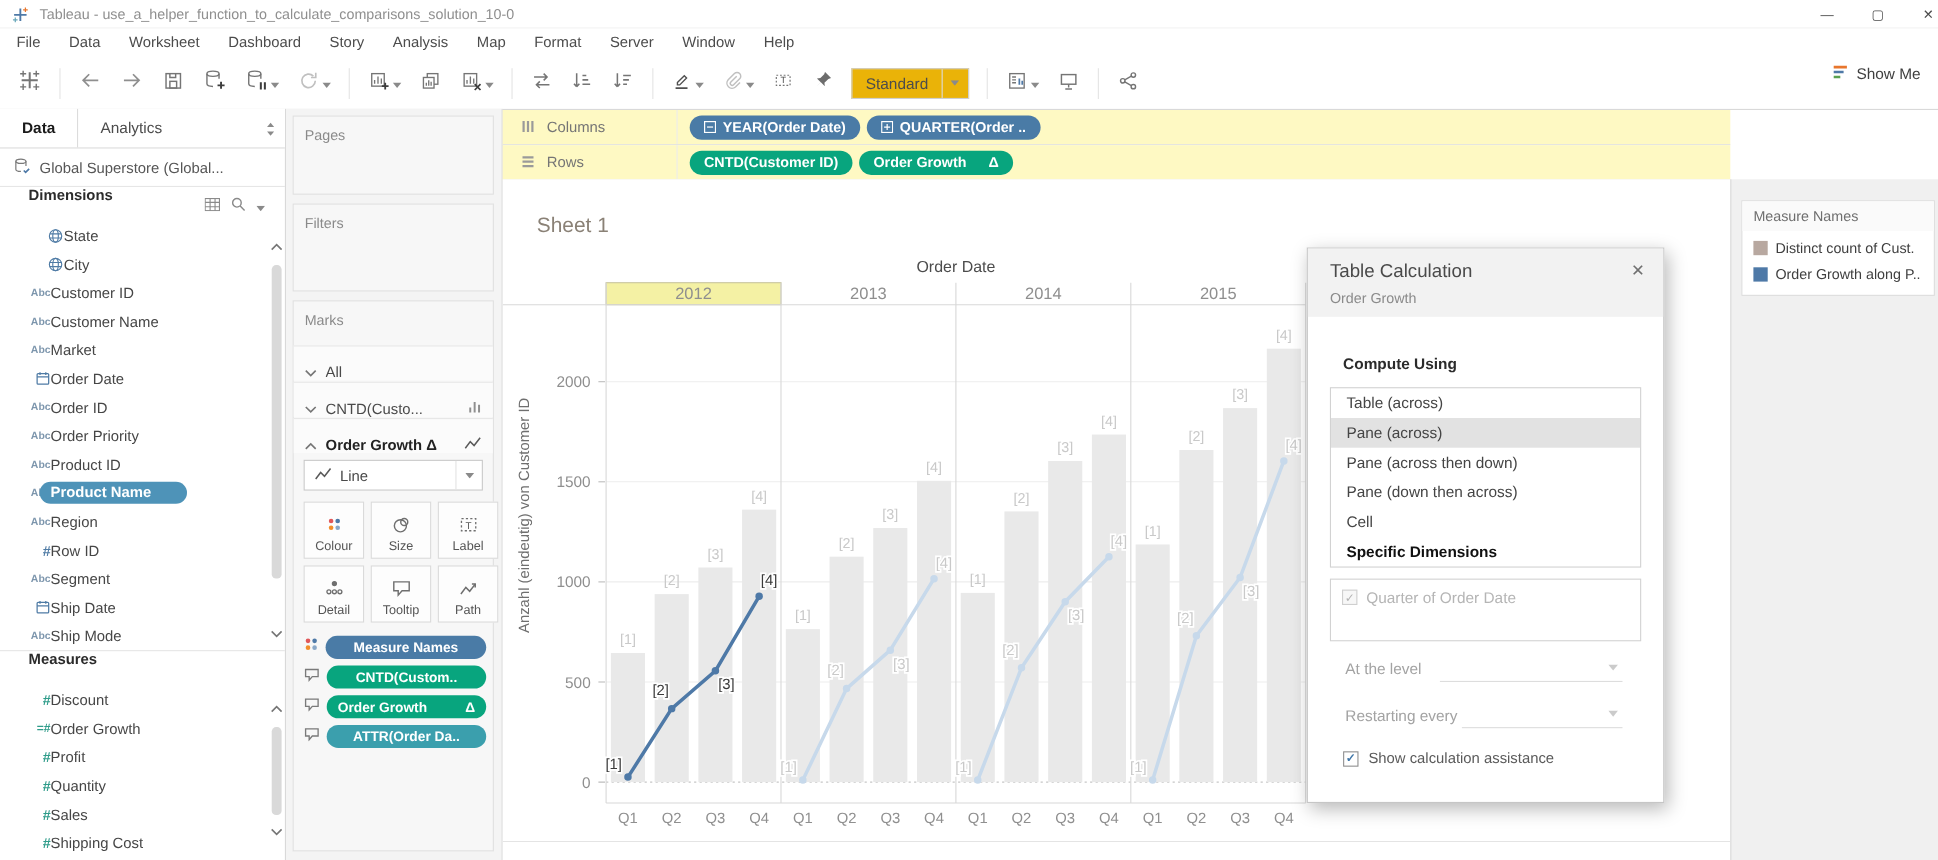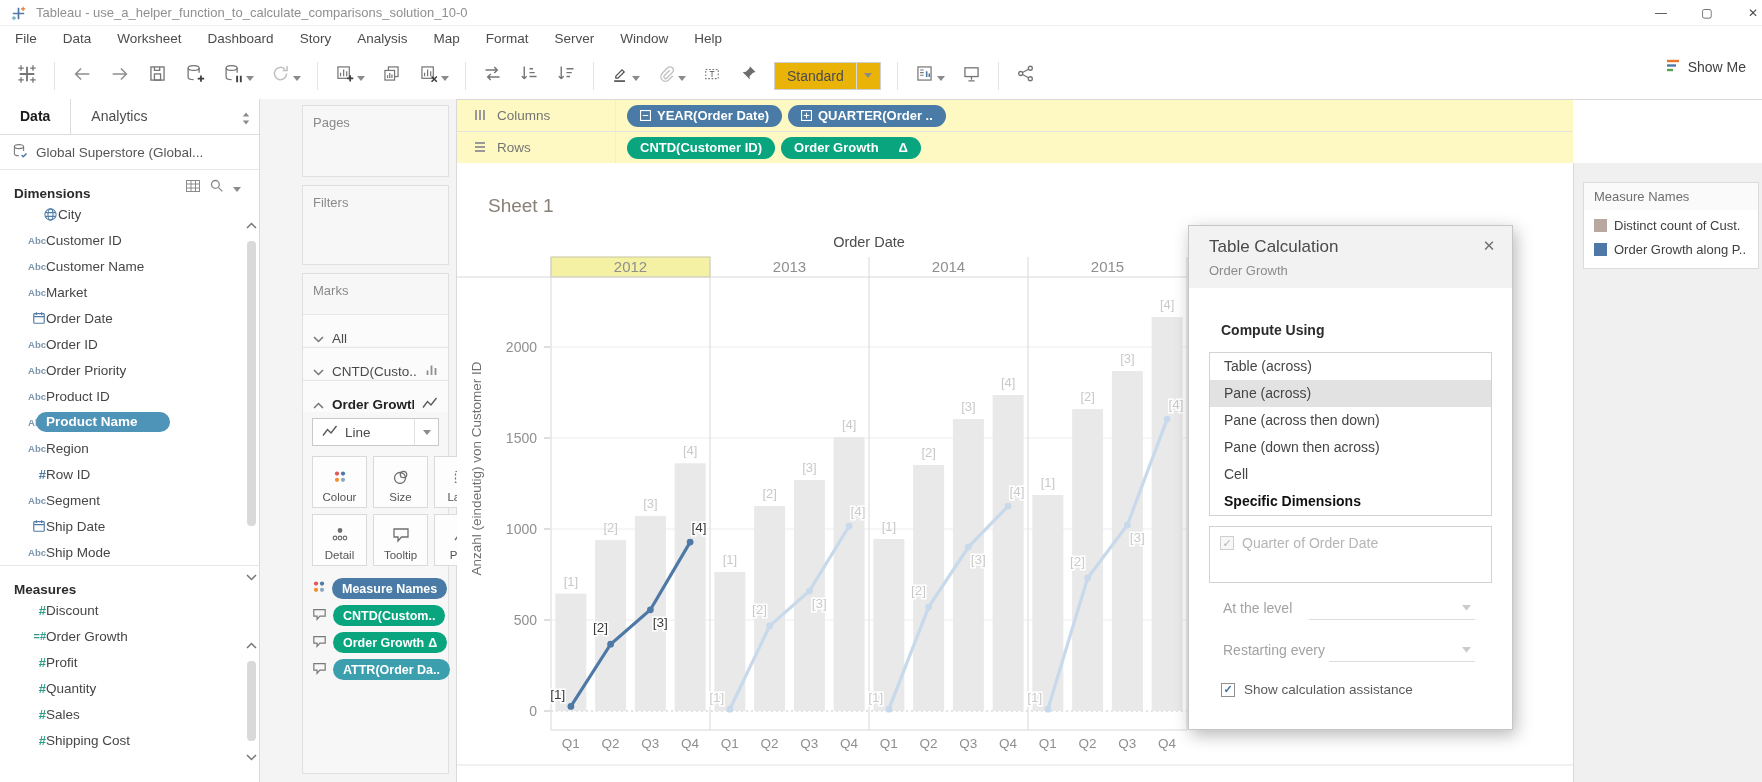--- a/index.html
+++ b/index.html
@@ -31,36 +31,36 @@
   
   .hline-top{ position:absolute; left:0; top:99px; width:100%; height:1px; background:#d9d9d9; }
 
   
   .sidebar{ position:absolute; left:0; top:99px; width:260px; bottom:0; background:#fff; border-right:1px solid #d9d9d9; }
   .sidebar-tabs{ position:relative; height:36px; border-bottom:1px solid #dcdcdc; display:flex; background:#fff; }
   .tab{ padding:0 20px; line-height:35px; font-size:14px; color:#4c4c4c; }
   .tab.active{ font-weight:bold; color:#1a1a1a; border-right:1px solid #dcdcdc; }
   .tab-updown{ position:absolute; right:8px; top:12px; }
   .datasource-row{ height:34px; display:flex; align-items:center; padding-left:12px; gap:8px; font-size:13.5px; color:#565656; white-space:nowrap; overflow:hidden; }
-  .section-header{ height:32px; display:flex; align-items:flex-end; padding:0 14px; border-top:1px solid #e6e6e6; font-size:13.5px; font-weight:bold; color:#2b2b2b; position:relative; }
+  .section-header{ height:32px; display:flex; align-items:flex-start; padding:0 26px; border-top:1px solid #e6e6e6; font-size:13.5px; font-weight:bold; color:#2b2b2b; position:relative; }
   .section-header .hdr-icons{ position:absolute; right:18px; top:9px; display:flex; gap:10px; align-items:center; }
   .field-row{ height:26px; display:flex; align-items:center; padding-left:14px; font-size:13.5px; color:#464646; white-space:nowrap; }
   .field-row.indent{ padding-left:26px; }
   .field-icon{ width:32px; flex:none; display:flex; justify-content:flex-end; align-items:center; }
   .abc{ font-size:9.5px; font-weight:bold; color:#7d96ad; letter-spacing:0; }
   .hash{ font-size:13px; font-weight:bold; }
   .hash.blue{ color:#4f7ba5; } .hash.green{ color:#2f9c8a; }
   .eqh{ font-size:11px; font-weight:bold; color:#2f9c8a; }
   .label-sel{ background:#4e93b8; color:#fff; border-radius:10px; padding:2px 32px 3px 10px; margin-left:-10px; font-weight:bold; }
   .scroll-strip{ position:absolute; right:2px; width:12px; display:flex; flex-direction:column; align-items:center; }
   .scroll-thumb{ width:9px; background:#d9d9d9; border-radius:4px; }
 
   
   .cards-col{ position:absolute; left:260px; top:99px; width:197px; bottom:0; background:#f4f4f4; border-right:1px solid #d9d9d9; }
-  .card{ position:absolute; left:6px; right:7px; background:#f7f7f7; border:1px solid #e0e0e0;margin-left:36px; }
+  .card{ position:absolute; left:6px; right:7px; background:#f7f7f7; border:1px solid #e0e0e0; }
   .card-label{ padding:9px 0 0 10px; font-size:13px; color:#8a8a8a; }
   #card-pages{ top:6px; height:72px; }
   #card-filters{ top:86px; height:80px; }
   #card-marks{ top:174px; bottom:8px; }
   .mark-row{ position:absolute; left:0; right:0; height:32px; border-top:1px solid #e7e7e7; display:flex; align-items:flex-end; padding:0 10px; gap:8px; font-size:13.5px; color:#4a4a4a; background:#fbfbfb; }
   .mark-row .grow{ flex:1; white-space:nowrap; overflow:hidden; }
   .mark-row.bold .grow{ font-weight:bold; color:#222; }
   .mark-type-select{ position:absolute; left:9px; right:9px; top:144px; height:28px; border:1px solid #c9c9c9; background:#fff; display:flex; align-items:center; padding-left:9px; gap:7px; font-size:13.5px; color:#4a4a4a; }
   .mark-type-select .mt-caret{ margin-left:auto; width:24px; align-self:stretch; display:flex; align-items:center; justify-content:center; border-left:1px solid #e3e3e3; }
   .mbtn{ position:absolute; width:55px; height:52px; border:1px solid #dadada; background:#fdfdfd; display:flex; flex-direction:column; align-items:center; justify-content:flex-end; padding-bottom:4px; gap:2px; font-size:11.5px; color:#555; }
@@ -356,20 +356,30 @@
         <span id="hdr-search"><svg width="13" height="13" viewBox="0 0 14 14" fill="none" stroke="#8a8a8a" stroke-width="1.4">
               <circle cx="5.8" cy="5.8" r="4.2"></circle>
               <path d="M9 9l4.3 4.3"></path>
             </svg></span>
         <span id="hdr-caret"><svg width="8" height="5">
               <path d="M0 0h8L4 5z" fill="#8a8a8a"></path>
             </svg></span>
       </span>
     </div>
     <div id="dims-list">
+        <div class="field-row indent">
+          <span class="field-icon">
+            <svg width="15" height="15" viewBox="0 0 16 16" fill="none" stroke="#4f7ba5" stroke-width="1.1">
+              <circle cx="8" cy="8" r="6"></circle>
+              <ellipse cx="8" cy="8" rx="2.7" ry="6"></ellipse>
+              <path d="M2.5 6h11M2.5 10h11"></path>
+            </svg>
+          </span>
+          <span>State</span>
+        </div>
         <div class="field-row indent">
           <span class="field-icon">
             <svg width="15" height="15" viewBox="0 0 16 16" fill="none" stroke="#4f7ba5" stroke-width="1.1">
               <circle cx="8" cy="8" r="6"></circle>
               <ellipse cx="8" cy="8" rx="2.7" ry="6"></ellipse>
               <path d="M2.5 6h11M2.5 10h11"></path>
             </svg>
           </span>
           <span>City</span>
         </div>

